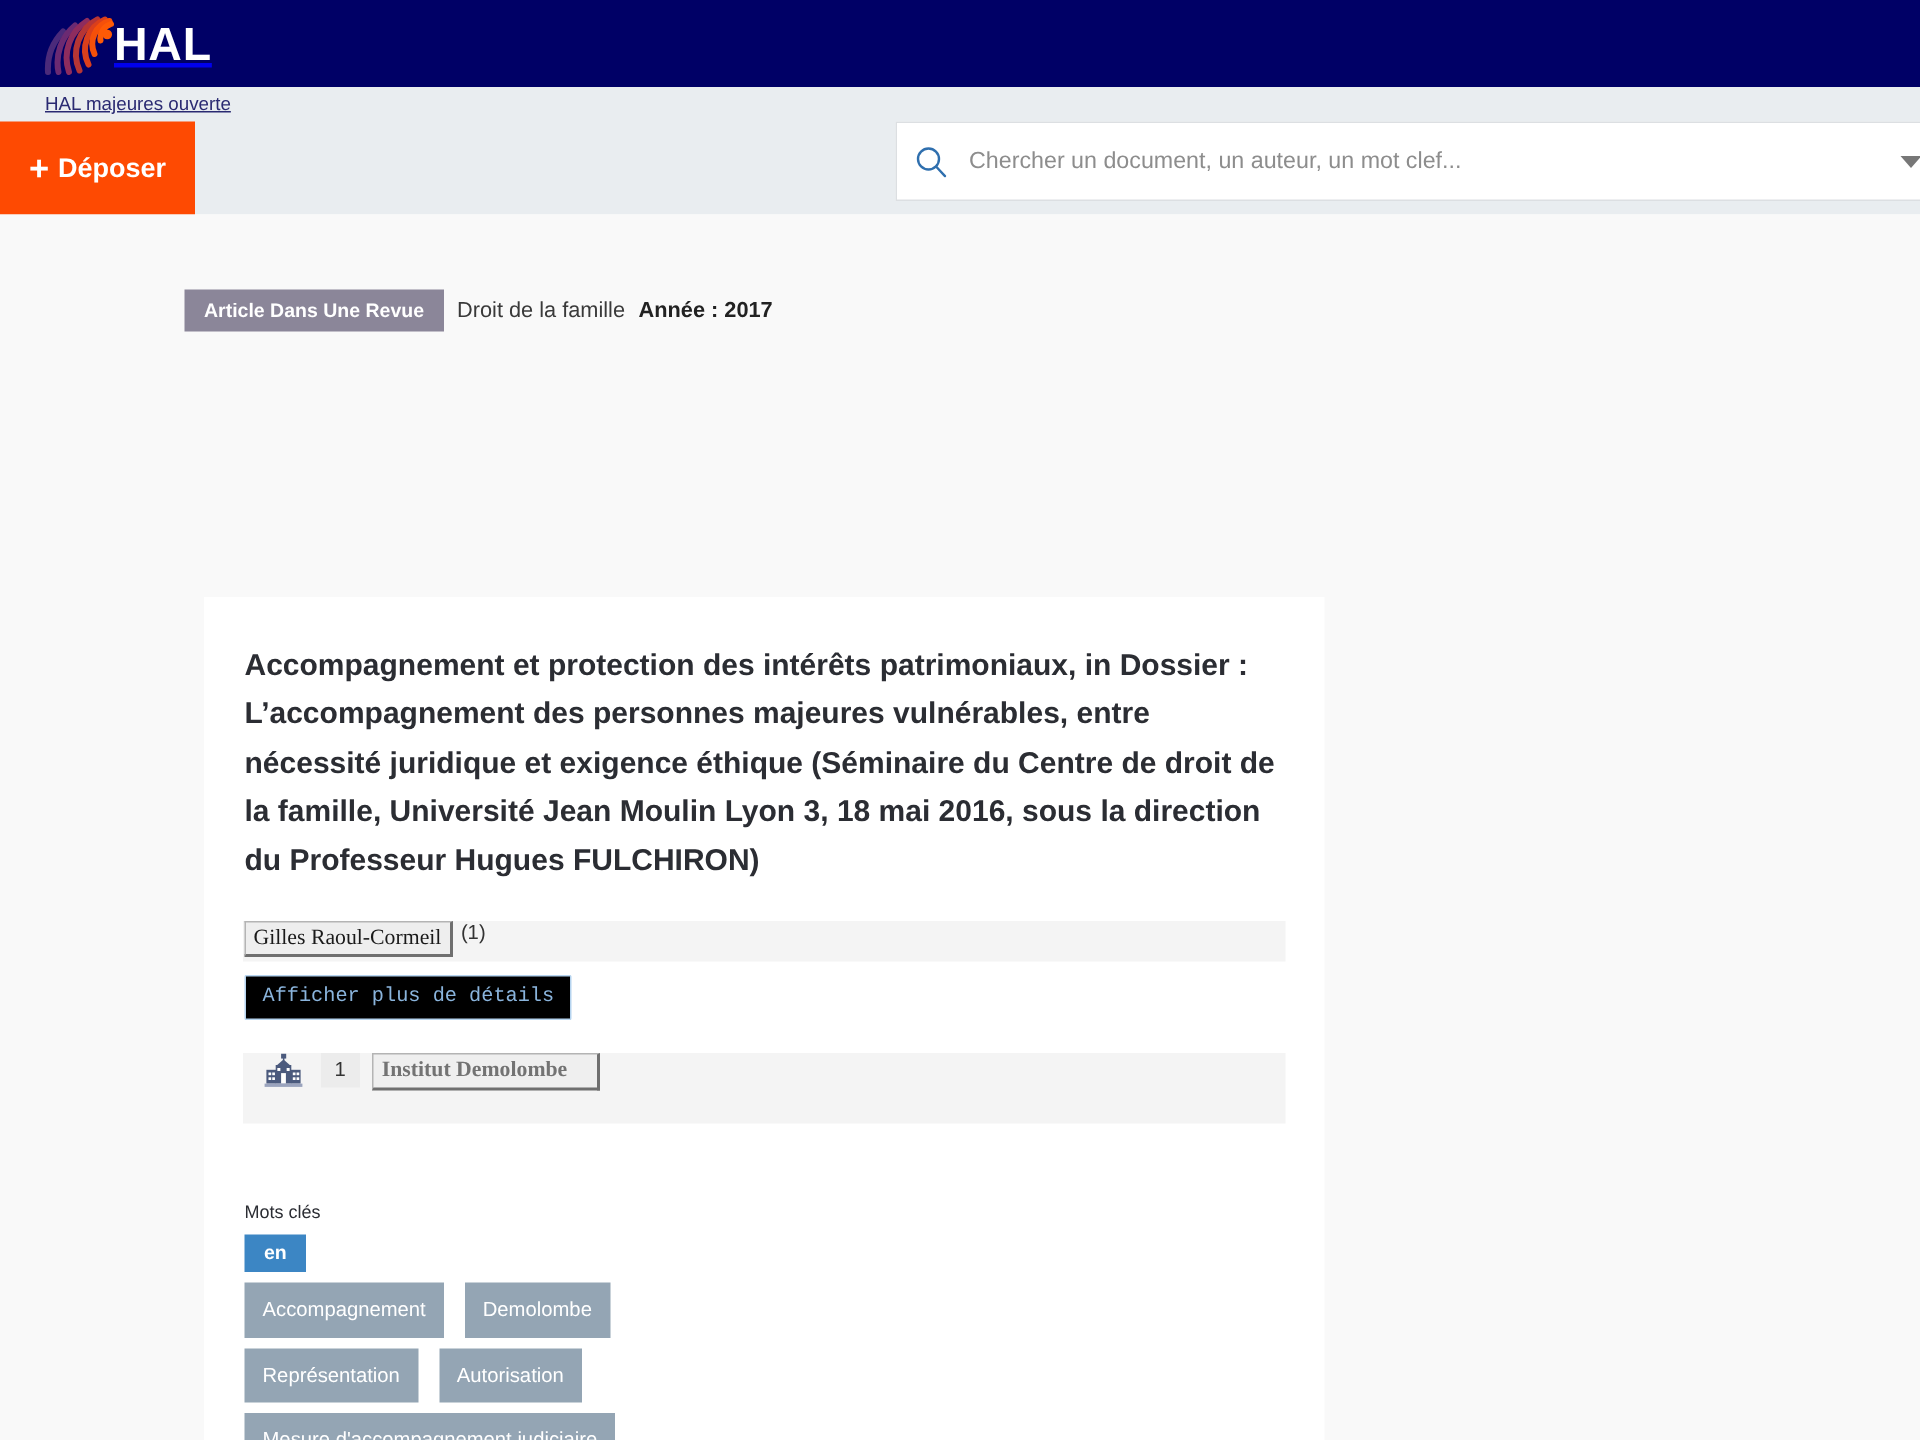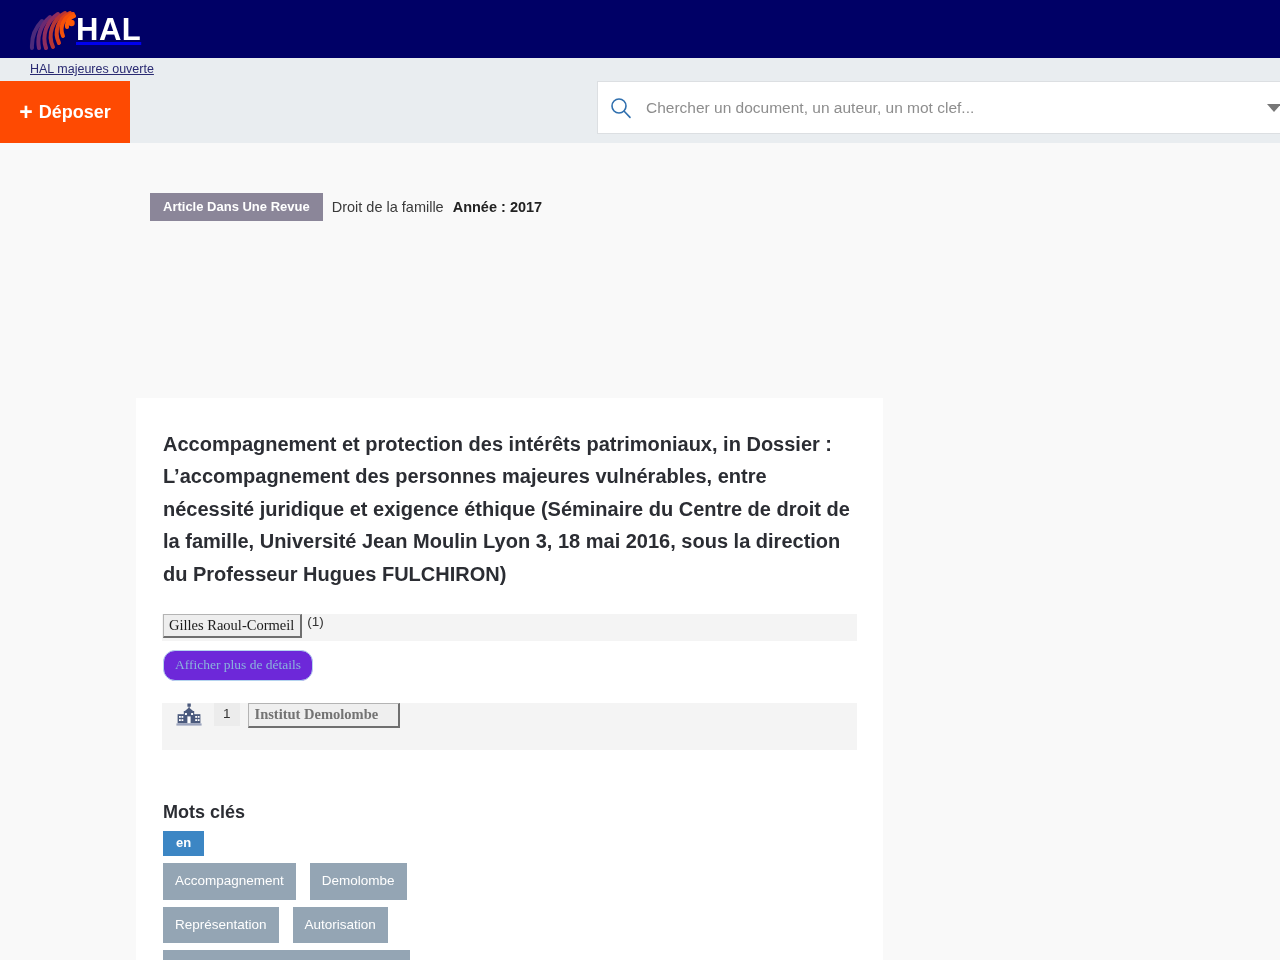--- a/index.html
+++ b/index.html
@@ -102,21 +102,21 @@
   }
 
   
   .page {
     position: relative;
     height: 817px;
     background: #f9f9f9;
   }
   .meta-row {
     position: absolute;
-    left: 150px; top: 50px;
+    left: 123px; top: 50px;
     display: flex;
     align-items: center;
     gap: 9px;
     white-space: nowrap;
   }
   .type-badge {
     background: #8b8699;
     color: #ffffff;
     font-size: 13px;
     font-weight: bold;
@@ -161,28 +161,28 @@
     border-bottom: 2px solid #6f6f6f;
     padding: 1px 6px 2px 5px;
     cursor: pointer;
     line-height: 1.25;
   }
   .author-sup { font-size: 13.5px; color: #333; margin-left: 5px; }
 
   .details-btn {
     display: inline-block;
     margin: 9px 0 0 0;
-    background: #6d28d9;
+    background: #000000;
     border: 1px solid #b6d4ef;
     color: #8ab4dc;
     font-size: 13.5px;
     padding: 6px 11px 7px 11px;
-    border-radius: 12px;
-    cursor: pointer;
-    font-family: Liberation Serif, serif;
+    border-radius: 1px;
+    cursor: pointer;
+    font-family: Liberation Mono, monospace;
   }
 
   .struct-row {
     height: 47px;
     margin-top: 22px;
     padding-left: 14px;
     gap: 12px;
   }
   .struct-count {
     font-size: 13.5px;
@@ -200,22 +200,22 @@
     border: 1px solid #b4b4b4;
     border-right: 2px solid #6f6f6f;
     border-bottom: 2px solid #6f6f6f;
     padding: 1px 20px 2px 6px;
     cursor: pointer;
     line-height: 1.3;
     margin-left: -4px;
   }
 
   .section-head {
-    font-size: 18px;
-    font-weight: bold;
+    font-size: 12px;
+    font-weight: normal;
     color: #2b2d33;
     margin: 0;
   }
   .kw-block { margin-top: 52px; }
   .lang-badge {
     display: inline-block;
     background: #3c86c4;
     color: #ffffff;
     font-size: 13px;
     font-weight: bold;

